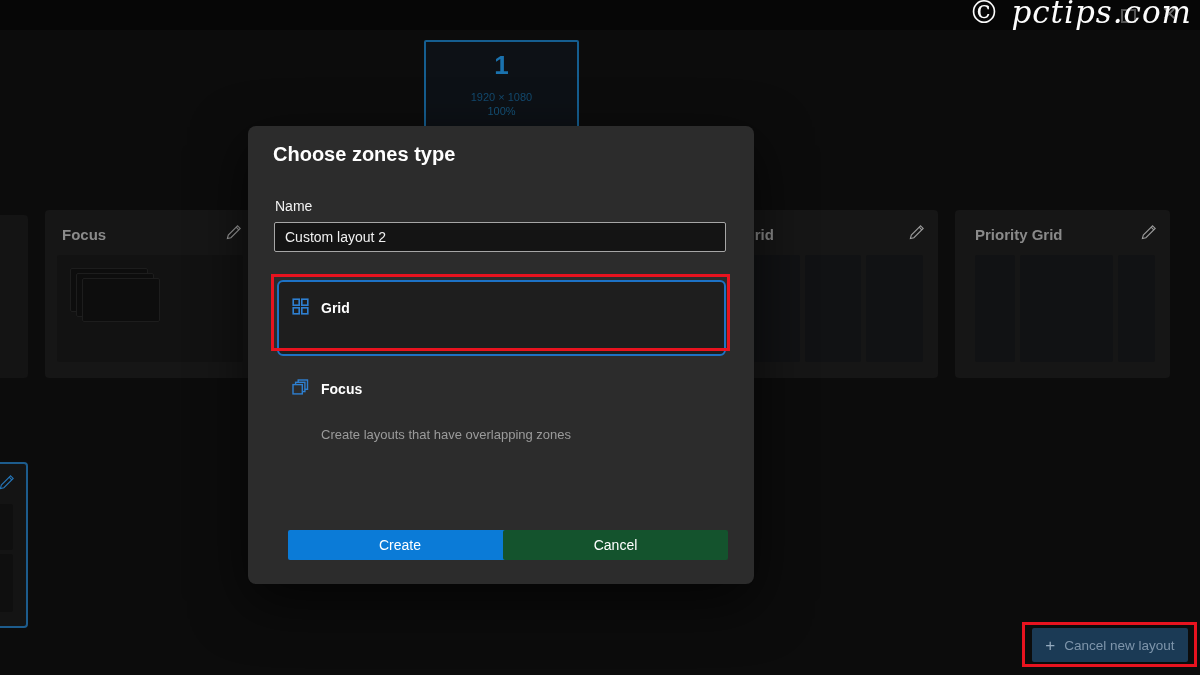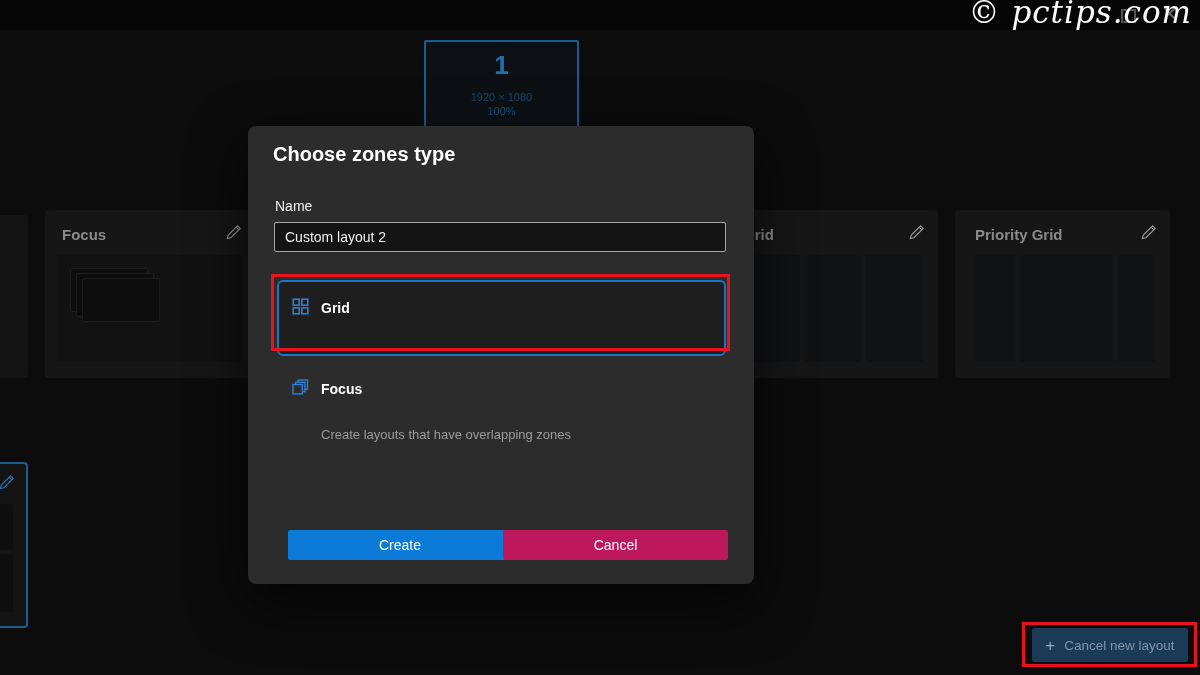--- a/index.html
+++ b/index.html
@@ -135,21 +135,21 @@
     position:absolute; left:29px; top:238px; width:449px; height:76px;
     cursor:pointer;
   }
   .btn {
     position:absolute; top:404px; height:30px;
     display:flex; align-items:center; justify-content:center;
     font-size:14px; color:#ffffff; border-radius:2px; cursor:pointer;
     border:none; font-family:"Liberation Sans", sans-serif;
   }
   .btn-create { left:26px;  width:224px; background:#0b7bd7;margin-left:14px; }
-  .btn-cancel { left:255px; width:225px; background:#be185d; }
+  .btn-cancel { left:255px; width:225px; background:#14532d; }
 
   
   .anno { border:3px solid #e8131f; z-index:30; pointer-events:none; }
   .anno-grid-option { left:271px; top:274px; width:459px; height:77px; }
   .anno-create-new  { left:1022px; top:622px; width:175px; height:45px; }
 </style>
 </head>
 <body>
 
 <div class="abs top-strip"></div>

